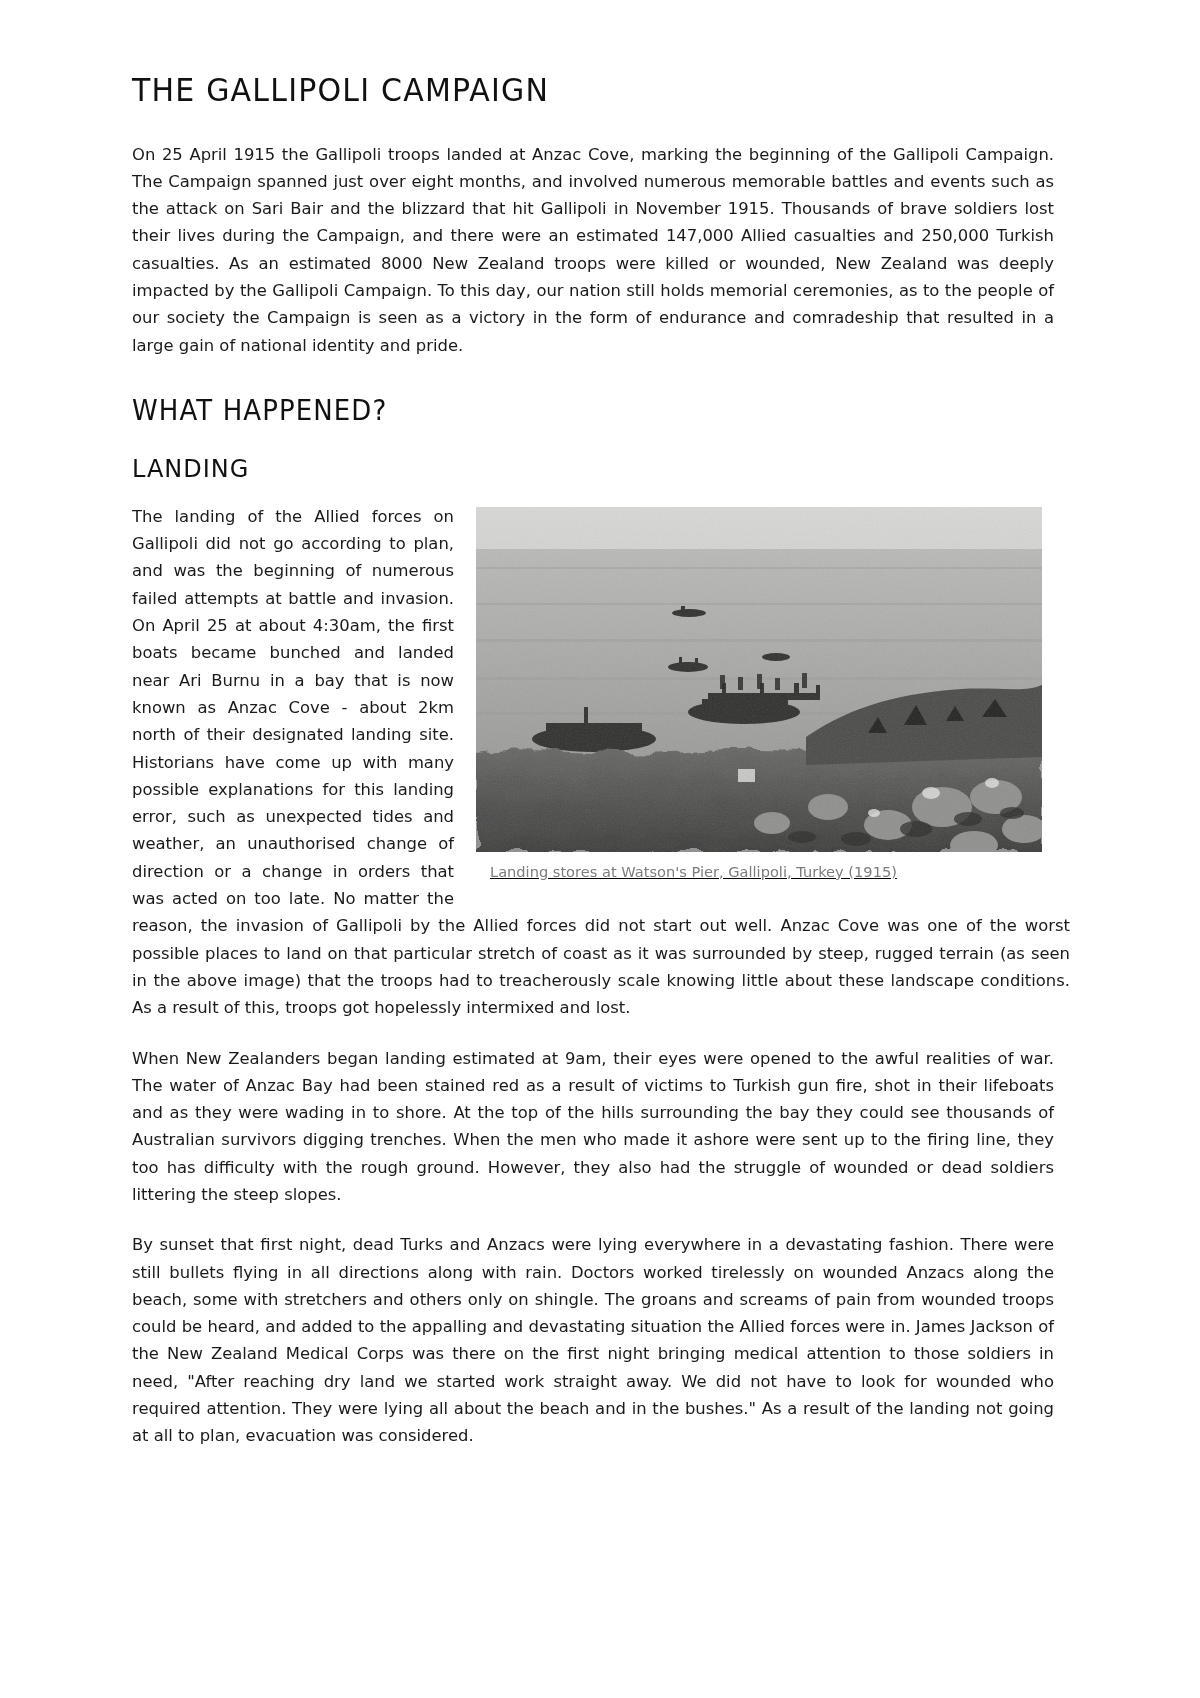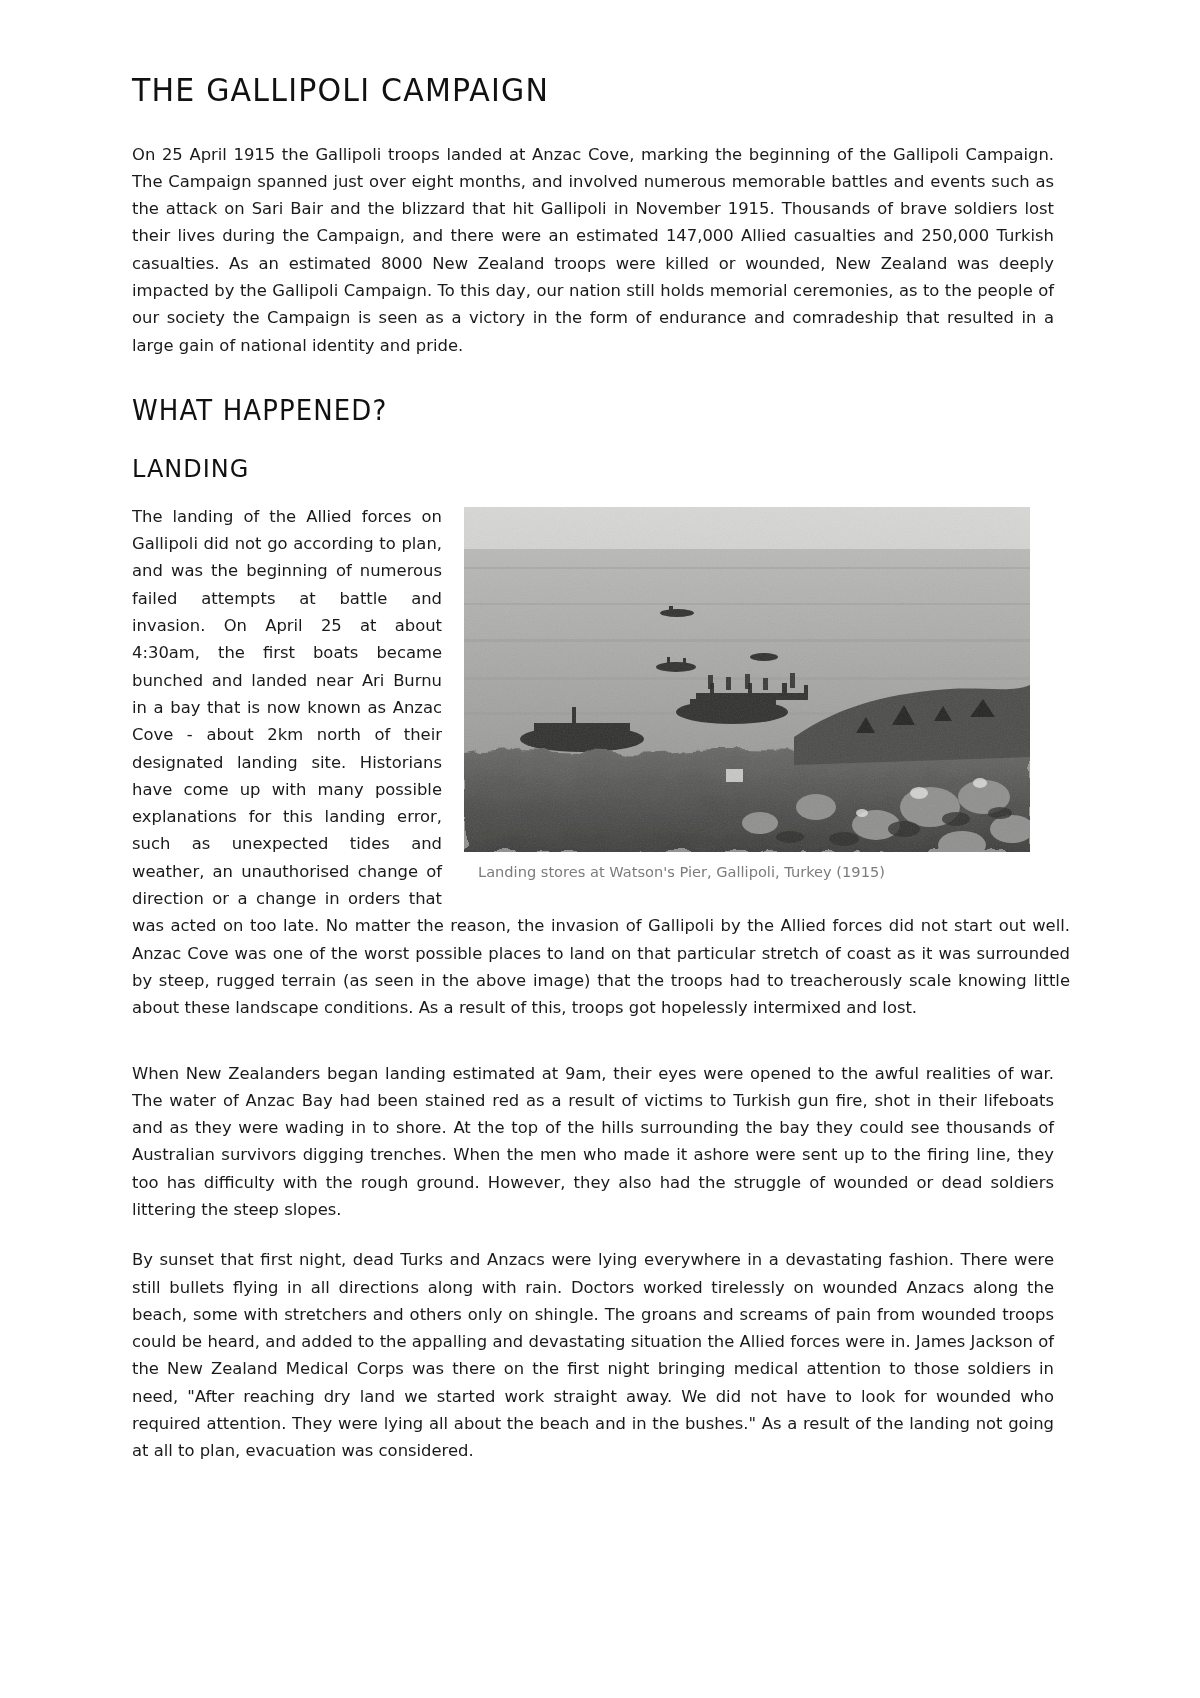--- a/index.html
+++ b/index.html
@@ -64,21 +64,22 @@
     line-height: 27.3px;
     text-align: justify;
     margin: 0 16px 23px 0;
     color: #1a1a1a;
     word-spacing: 0px;
     hyphens: none;
   }
   .figure {
     float: right;
     width: 594px;
-    margin: 4px 12px 6px 22px;
+    margin: 4px 0 6px 22px;
+    text-decoration: underline;
   }
   .figure-image {
     width: 566px;
     height: 345px;
     display: block;
     border: 0;
     background: #8a8a8a;
     position: relative;
     overflow: hidden;
   }
@@ -89,21 +90,21 @@
     color: #7c7c7c;
     margin: 9px 0 0 14px;
     text-align: left;
     white-space: nowrap;
   }
   .wrap-text {
     font-family: "DejaVu Sans", sans-serif;
     font-size: 16.4px;
     line-height: 27.3px;
     text-align: justify;
-    margin: 0 0 38px 0;
+    margin: 0 0 23px 0;
     color: #1a1a1a;
   }
   .clearfix::after { content: ""; display: block; clear: both; }
 </style>
 </head>
 <body>
 
 <div class="page">
 
   <h1 class="doc-title">THE GALLIPOLI CAMPAIGN</h1>

